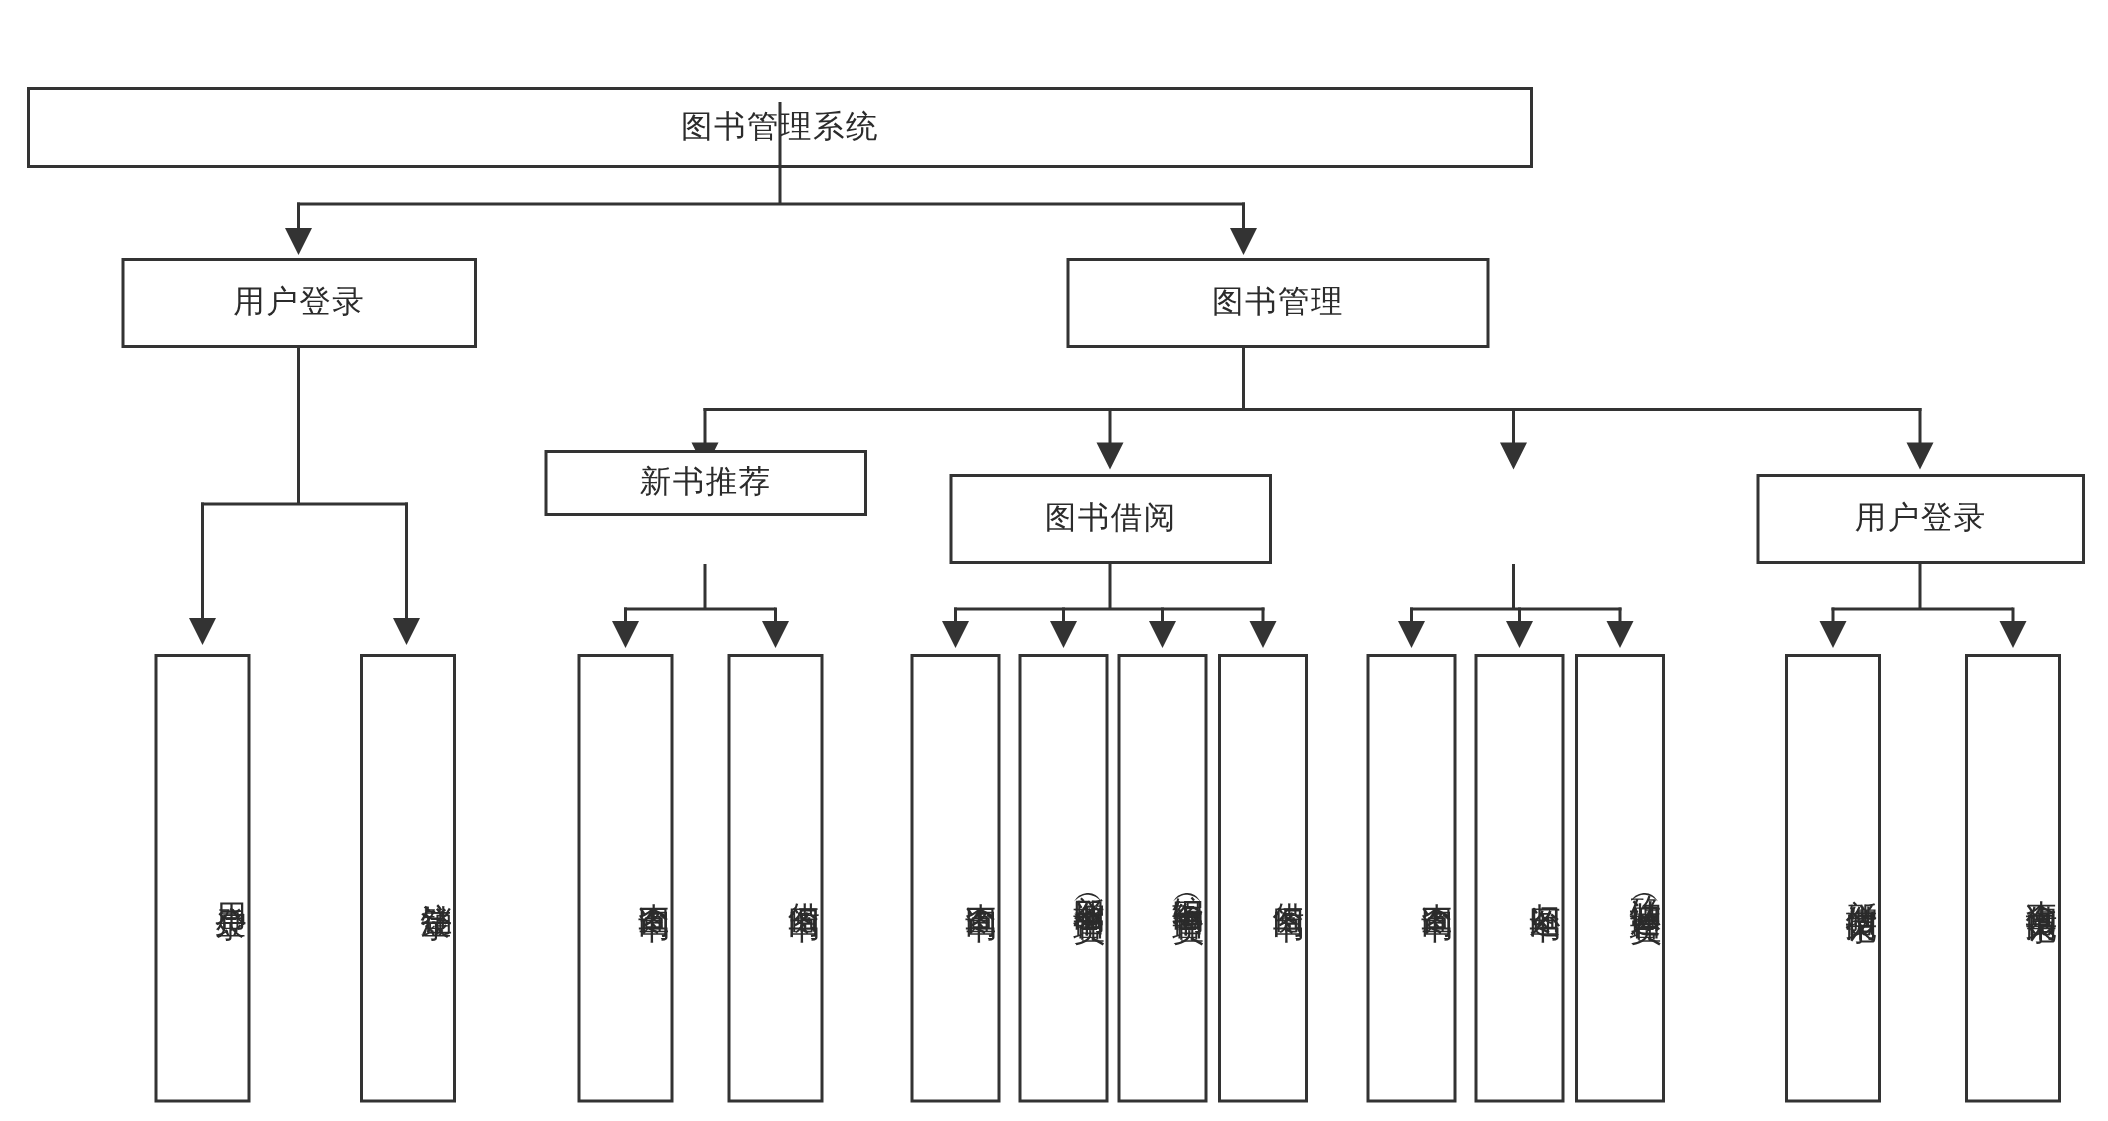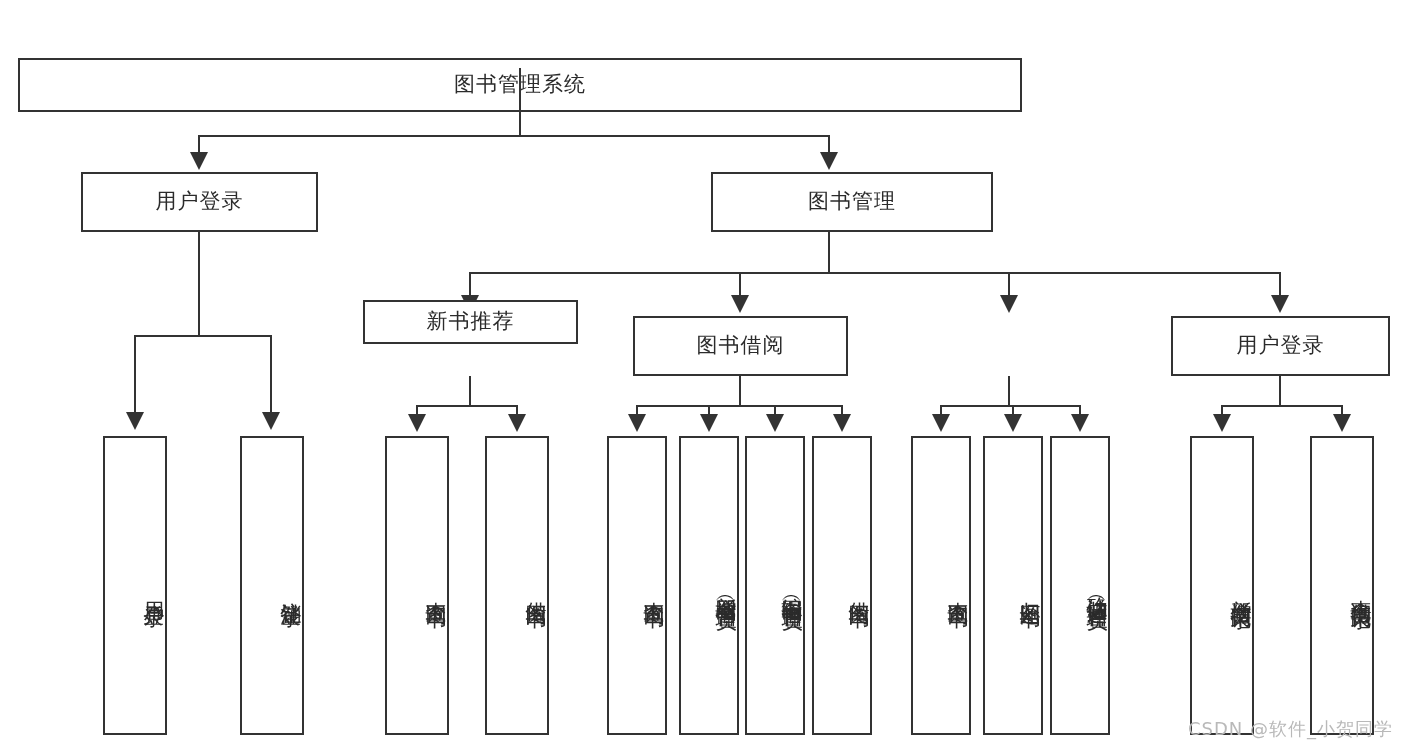--- a/index.html
+++ b/index.html
@@ -203,15 +203,14 @@
   </div>
 
   <div class="node vert" style="left:1190px; top:436px; width:64px; height:299px;">
     <span class="vlabel">新增借阅记录</span>
   </div>
 
   <div class="node vert" style="left:1310px; top:436px; width:64px; height:299px;">
     <span class="vlabel">查询借阅记录</span>
   </div>
 
-  <div id="watermark">CSDN @软件_小贺同学</div>
 
 </div>
 
 </body></html>

